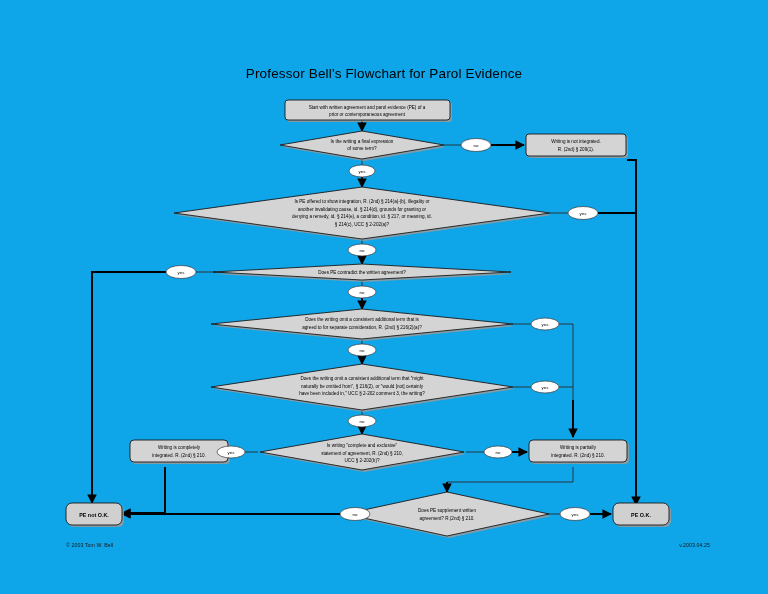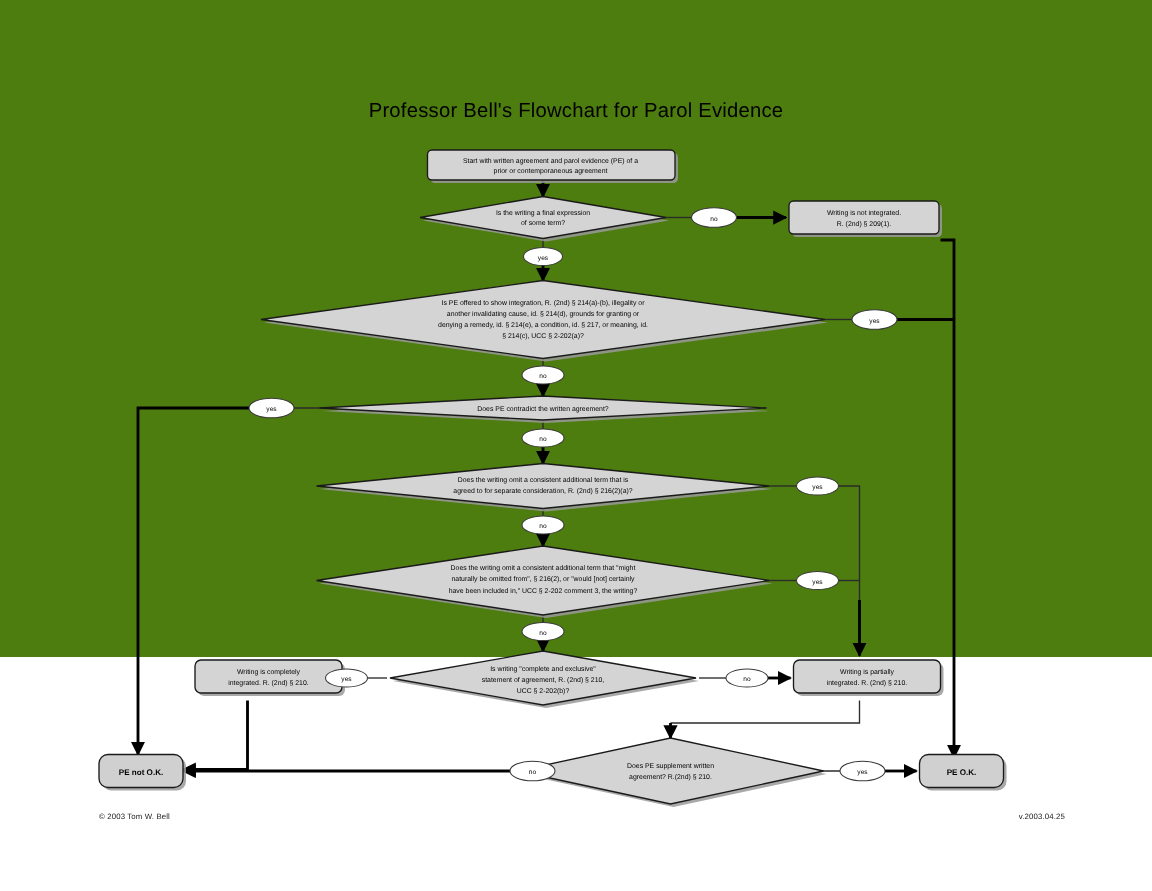--- a/index.html
+++ b/index.html
@@ -2,21 +2,21 @@
 <html><head>
 <meta charset="utf-8">
 <style>
   html,body{margin:0;padding:0;background:#ffffff;}
   body{
     width:768px;height:594px;
     font-family:"Liberation Sans", sans-serif;
     color:#000000;
     overflow:hidden;
   }
-  #page{position:relative;width:768px;height:438px;background:#4d7c0f;}
+  #page{position:relative;width:768px;height:594px;background:#0ea5e9;}
   #title{
     position:absolute;left:0;top:66px;width:768px;text-align:center;
     font-size:13.5px;font-weight:400;color:#000;letter-spacing:0.15px;
   }
   #footer-left{
     position:absolute;left:66px;top:542px;font-size:5.2px;color:#1a1a1a;
     letter-spacing:0.1px;
   }
   #footer-right{
     position:absolute;right:58px;top:542px;font-size:5.2px;color:#1a1a1a;

